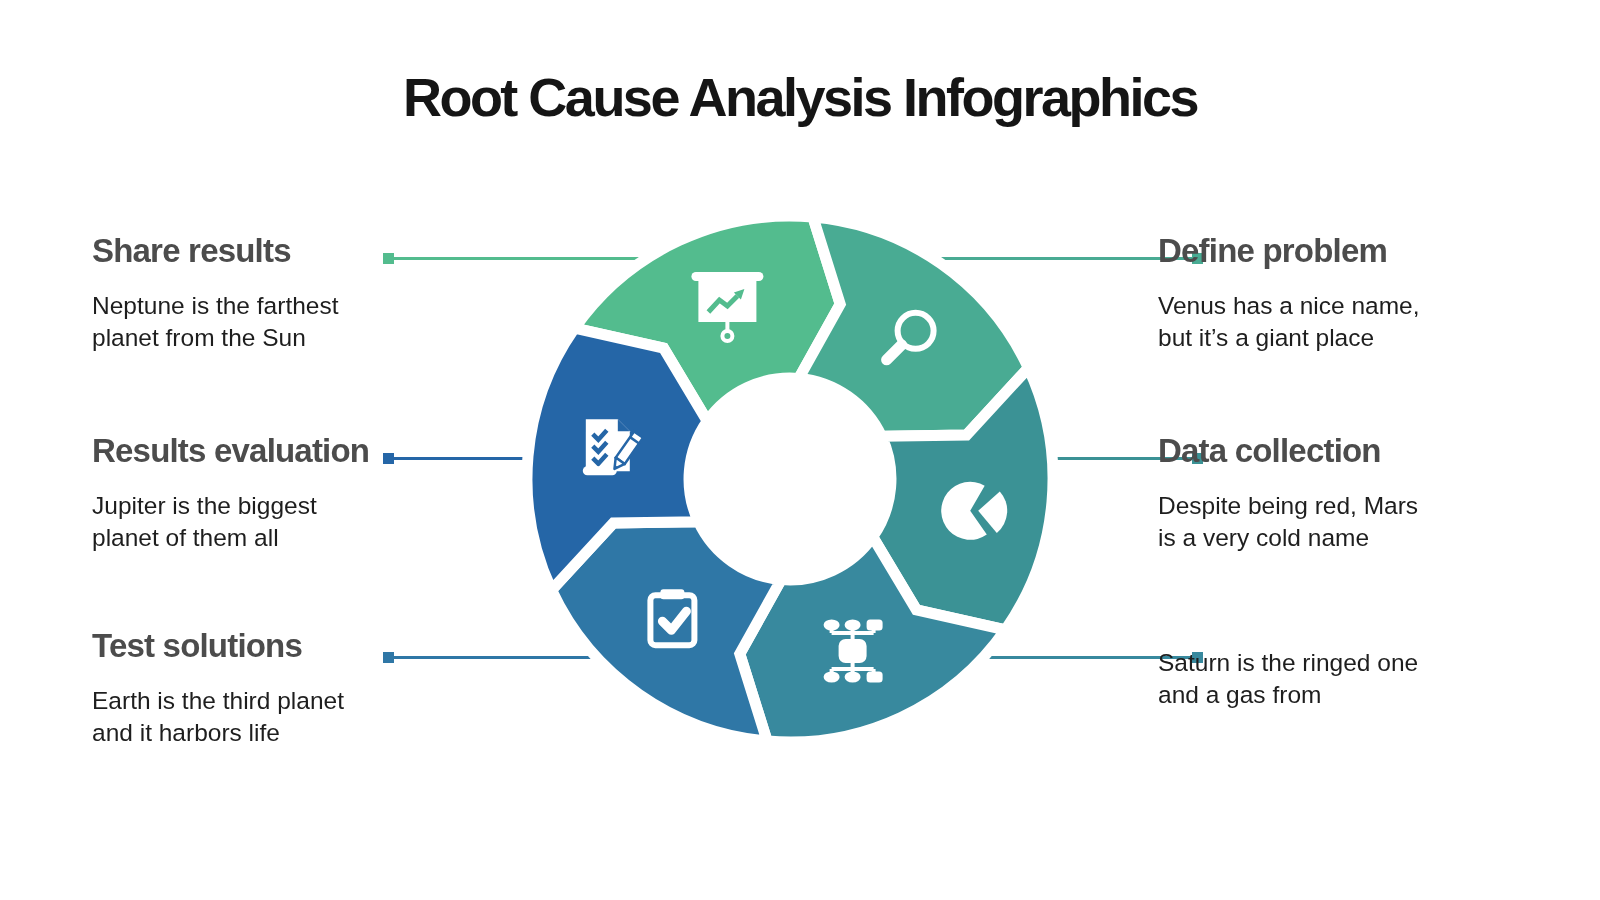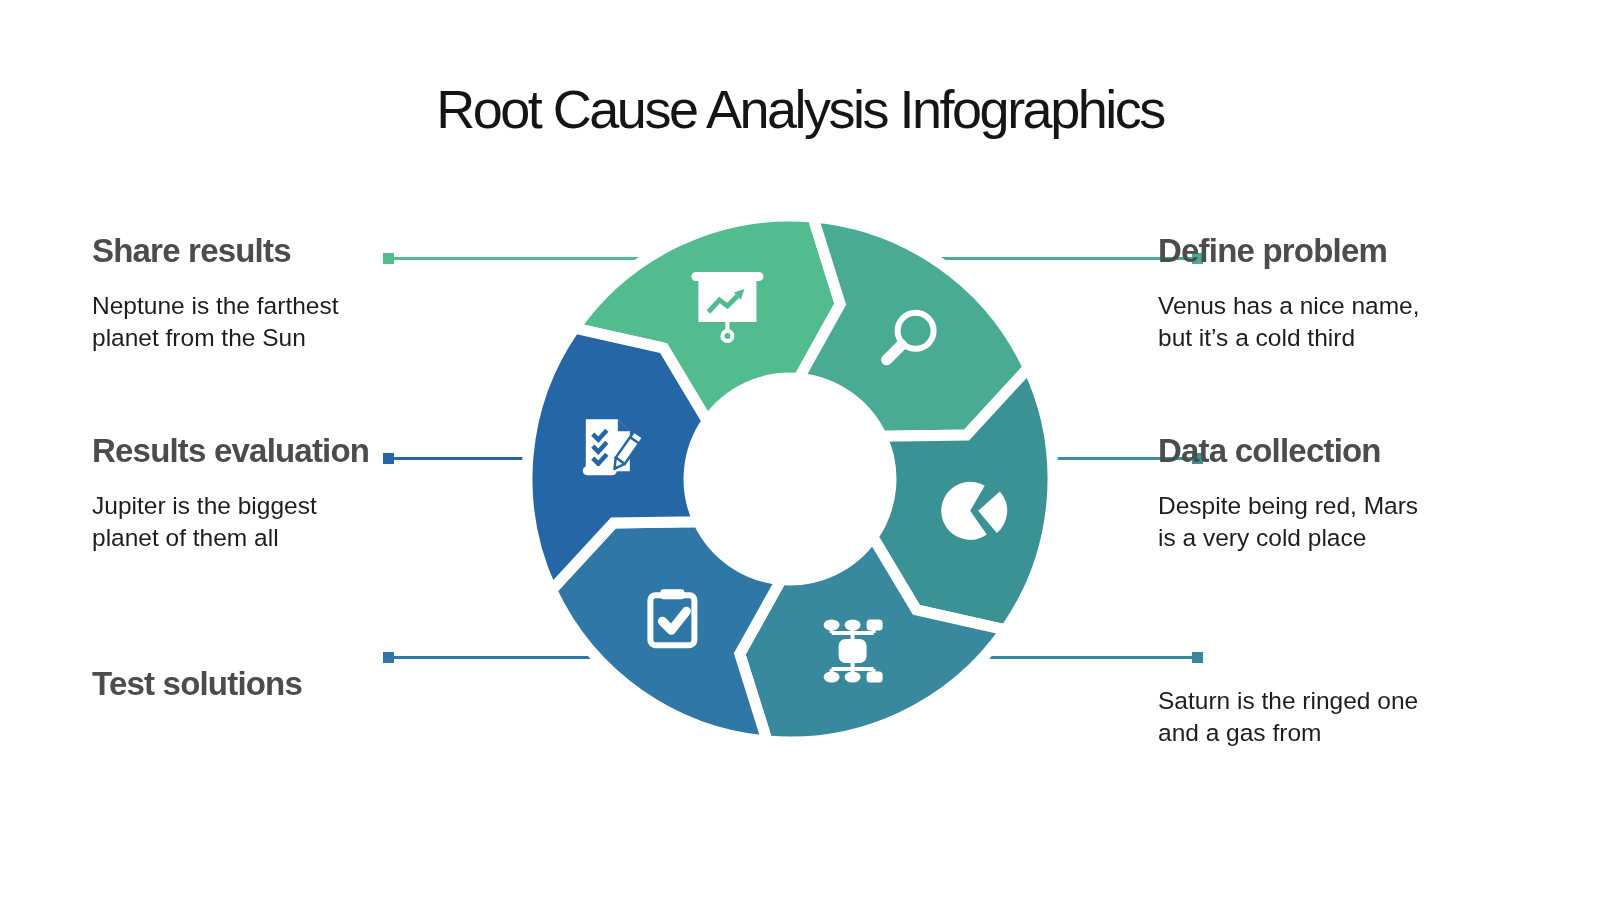--- a/index.html
+++ b/index.html
@@ -1,23 +1,23 @@
 <!DOCTYPE html>
 <html><head>
 <meta charset="utf-8">
 <style>
   html,body{margin:0;padding:0;background:#ffffff;}
   .canvas{position:relative;width:1600px;height:900px;background:#ffffff;overflow:hidden;
           font-family:"Liberation Sans", sans-serif;}
-  .title{position:absolute;top:62px;left:0;right:0;margin:16px;text-align:center;
-         font-size:54px;font-weight:400;letter-spacing:-2.5px;color:#151515;}
+  .title{position:absolute;top:62px;left:0;right:0;margin:4px;text-align:center;
+         font-size:54px;font-weight:700;letter-spacing:-2.5px;color:#151515;}
   .callout{position:absolute;width:350px;}
   .callout.left{left:92px;text-align:left;}
   .callout.right{right:92px;text-align:left;}
-  .callout.r0{top:232px;} .callout.r1{top:432px;} .callout.r2{top:665px;}
+  .callout.r0{top:232px;} .callout.r1{top:432px;} .callout.r2{top:627px;}
   .callout h2{margin:0;font-size:33px;font-weight:700;letter-spacing:-0.8px;color:#4c4c4c;}
   .callout p{margin:20px 0 0 0;font-size:24.5px;line-height:1.31;color:#1e1e1e;white-space:pre-line;}
   .cline{position:absolute;height:2.5px;}
   .cline.left{left:383px;width:417px;}
   .cline.right{left:780px;width:423px;}
   .cline.r0{top:257px;} .cline.r1{top:457px;} .cline.r2{top:656px;}
   .cline .sq{position:absolute;top:-4.2px;width:11px;height:11px;}
   .cline.left .sq{left:0;}
   .cline.right .sq{right:0;}
   .diagram-svg{position:absolute;left:520px;top:209px;width:540px;height:540px;}
@@ -54,30 +54,32 @@
     <p>Jupiter is the biggest
 planet of them all</p>
   </div>
   <div class="callout left r0">
     <h2>Share results</h2>
     <p>Neptune is the farthest
 planet from the Sun</p>
   </div>
   <div class="callout left r2">
     <h2>Test solutions</h2>
+    <p>Earth is the third planet
+and it harbors life</p>
   </div>
   <div class="callout right r0">
     <h2>Define problem</h2>
     <p>Venus has a nice name,
-but it’s a cold third</p>
+but it’s a giant place</p>
   </div>
   <div class="callout right r1">
     <h2>Data collection</h2>
     <p>Despite being red, Mars
-is a very cold place</p>
+is a very cold name</p>
   </div>
   <div class="callout right r2">
     <p>Saturn is the ringed one
 and a gas from</p>
   </div>
 
   <svg id="diagram" class="diagram-svg" viewBox="0 0 540 540">
 
     <path class="seg" d="M54.6,119.1 A263,263 0 0 1 292.9,8.0 L320.2,95.1 L278.8,169.4 A101,101 0 0 0 187.3,212.1 L143.6,139.1 Z" fill="#53BC8E"></path>
     <path class="seg" d="M292.9,8.0 A263,263 0 0 1 508.4,158.9 L446.6,226.0 L361.5,227.3 A101,101 0 0 0 278.8,169.4 L320.2,95.1 Z" fill="#49AB93"></path>

